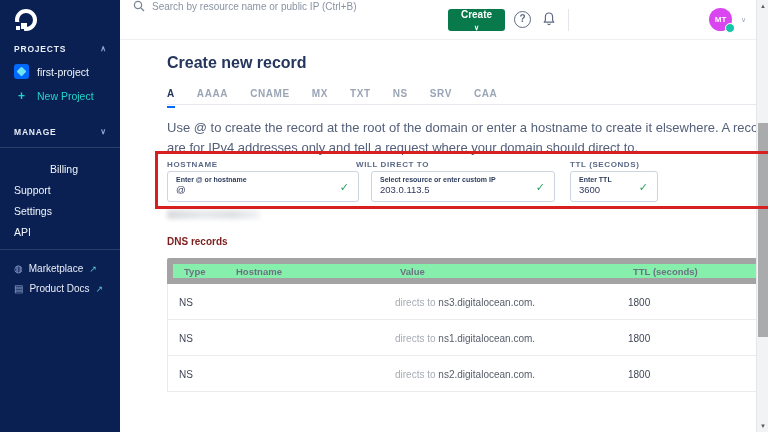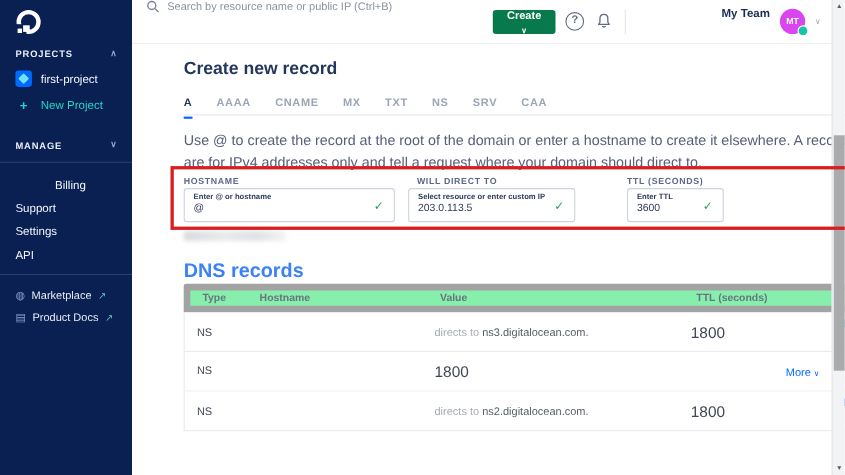--- a/index.html
+++ b/index.html
@@ -61,31 +61,31 @@
   .annotation-box { position:absolute; left:1px; top:111px; width:627px; height:58px; border:3px solid #d81f1f; pointer-events:none; z-index:5; }
 
   .field-label { position:absolute; top:120px; font-size:8px; font-weight:bold; letter-spacing:0.6px; color:#5b6987; }
   .inputbox { position:absolute; top:131px; height:31px; border:1px solid #ccd4df; border-radius:3px; background:#fff; padding:4px 8px; cursor:text; }
   .inputbox .mini { font-size:7px; font-weight:bold; color:#2c3c5c; }
   .inputbox .val { font-size:9.5px; color:#31395c; margin-top:1px; }
   .inputbox .check { position:absolute; right:9px; top:9px; color:#28a05c; font-size:11px; }
   .create-record-btn { position:absolute; left:513px; top:131px; width:104px; height:31px; background:#0069ff; color:#fff; border:none; border-radius:4px; font-size:10px; font-weight:bold; font-family:"Liberation Sans",sans-serif; cursor:pointer; }
   .blur-strip { position:absolute; left:13px; top:170px; width:93px; height:9px; background:linear-gradient(90deg,#d8dadd,#e9eaec 40%,#dfe1e4 70%,#f2f3f4); filter:blur(2px); border-radius:2px; }
 
-  .dns-title { position:absolute; left:13px; top:196px; font-size:18px; color:#3b82f6; }
+  .dns-title { position:absolute; left:13px; top:196px; font-size:10px; color:#7f1d1d; }
   .dns-table { position:absolute; left:13px; top:218px; width:613px; }
   .thead { display:grid; grid-template-columns:52px 164px 233px 133px 1fr; height:26px; align-items:center; background:#86efac; border:6px solid #a3a3a3; border-radius:2px 2px 0 0; padding-left:11px; }
   .thead span { font-size:9.5px; font-weight:bold; color:#6b7280; }
   .trow { display:grid; grid-template-columns:52px 164px 233px 133px 1fr; height:36px; align-items:center; border:1px solid #e9ecef; border-top:none; background:#fff; padding-left:11px; }
   .td-type { font-size:10px; color:#3f4656; }
   .blur-cell { width:110px; height:15px; background:linear-gradient(90deg,#c9ccd1,#e3e5e8 30%,#cfd2d6 55%,#e8eaec 80%,#dfe1e4); filter:blur(2.5px); border-radius:2px; }
   .td-value { font-size:10px; }
   .td-value .prefix { color:#a6abb5; }
   .td-value .dom { color:#565d69; }
-  .td-ttl { font-size:14px; color:#3f4656; }
+  .td-ttl { font-size:10px; color:#3f4656; }
   .td-more { text-align:right; padding-right:16px; }
   .more-link { font-size:10px; color:#0069ff; cursor:pointer; text-decoration:none; }
   .more-link .chev { font-size:7px; }
 </style>
 </head>
 <body>
 
 <nav class="sidebar">
   <div class="do-logo">
     <div class="ring"></div>
@@ -153,21 +153,20 @@
   <div class="icon-btn bell-btn">
     <svg width="16" height="16" viewBox="0 0 16 16">
         <path d="M8 2 C5.6 2 4.4 3.8 4.4 6 L4.4 9.2 L3.2 11.2 L12.8 11.2 L11.6 9.2 L11.6 6 C11.6 3.8 10.4 2 8 2 Z" fill="none" stroke="#5f6b83" stroke-width="1.2" stroke-linejoin="round"></path>
         <path d="M6.6 12.6 a1.5 1.5 0 0 0 2.8 0" fill="none" stroke="#5f6b83" stroke-width="1.2"></path>
       </svg>
   </div>
 
   <div class="top-divider"></div>
 
   <div class="account">
-    <div class="team-name">My Team</div>
   </div>
 
   <div class="avatar">
     <span>MT</span>
     <span class="avatar-badge"></span>
   </div>
   <div class="acct-chev">∨</div>
 </header>
 
 <main class="content">
@@ -183,29 +182,29 @@
     <span class="tab">SRV</span>
     <span class="tab">CAA</span>
   </div>
   <div class="tabs-rule"></div>
 
   <p class="desc">Use @ to create the record at the root of the domain or enter a hostname to create it elsewhere. A records are for IPv4 addresses only and tell a request where your domain should direct to.</p>
 
   <div class="annotation-box"></div>
 
   <div class="field-label" style="left:13px;">HOSTNAME</div>
-  <div class="field-label" style="left:225px;">WILL DIRECT TO</div>
+  <div class="field-label" style="left:202px;">WILL DIRECT TO</div>
   <div class="field-label" style="left:416px;">TTL (SECONDS)</div>
 
   <div class="inputbox" style="left:13px; width:192px;">
     <div class="mini">Enter @ or hostname</div>
     <div class="val">@</div>
     <span class="check">✓</span>
   </div>
-  <div class="inputbox" style="left:217px; width:152px;">
+  <div class="inputbox" style="left:217px; width:184px;">
     <div class="mini">Select resource or enter custom IP</div>
     <div class="val">203.0.113.5</div>
     <span class="check">✓</span>
   </div>
   <div class="inputbox" style="left:416px; width:88px;">
     <div class="mini">Enter TTL</div>
     <div class="val">3600</div>
     <span class="check">✓</span>
   </div>
 
@@ -229,20 +228,23 @@
       <span class="td-value">
         <span class="prefix">directs to </span><span class="dom">ns3.digitalocean.com.</span>
       </span>
       <span class="td-ttl">1800</span>
       <span class="td-more"><a class="more-link"><span>More</span> <span class="chev">∨</span></a></span>
     </div>
 
     <div class="trow">
       <span class="td-type">NS</span>
       <span><span class="blur-cell"></span></span>
+      <span class="td-value">
+        <span class="prefix">directs to </span><span class="dom">ns1.digitalocean.com.</span>
+      </span>
       <span class="td-ttl">1800</span>
       <span class="td-more"><a class="more-link"><span>More</span> <span class="chev">∨</span></a></span>
     </div>
 
     <div class="trow">
       <span class="td-type">NS</span>
       <span><span class="blur-cell"></span></span>
       <span class="td-value">
         <span class="prefix">directs to </span><span class="dom">ns2.digitalocean.com.</span>
       </span>

